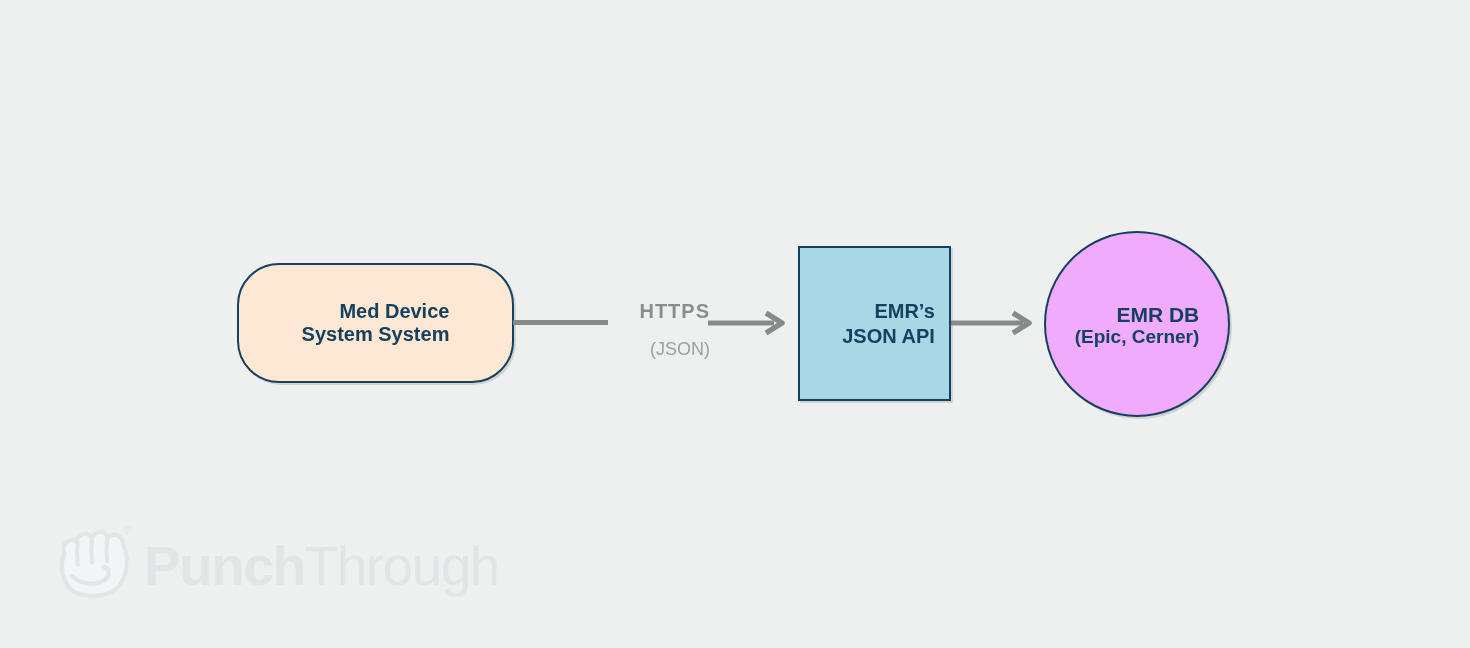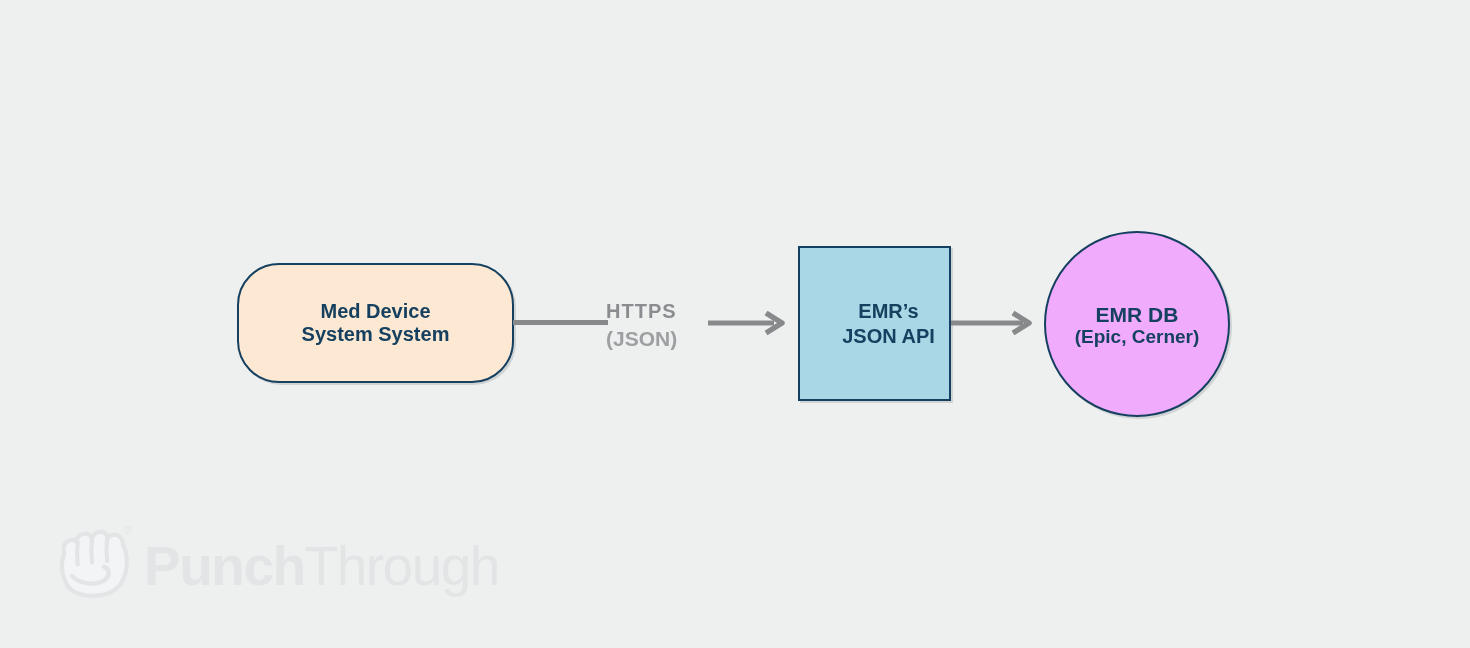--- a/index.html
+++ b/index.html
@@ -15,21 +15,21 @@
     height: 648px;
     background: #eef0f0;
   }
 
   
   .node {
     position: absolute;
     display: flex;
     align-items: center;
     justify-content: center;
-    text-align: center;
+    text-align: right;
     border: 2px solid #16405f;
     color: #16405f;
     box-shadow: 2px 2px 0 rgba(140,146,150,0.30);
   }
   .node-label { display: block; }
   .node-label span { display: block; }
 
   .node-rounded {
     left: 237px; top: 263px;
     width: 277px; height: 120px;
@@ -68,33 +68,33 @@
   .conn-line {
     position: absolute;
     left: 513px; top: 320px;
     width: 95px; height: 5px;
     background: #87898b;
   }
   .conn-label {
     position: absolute;
     left: 606px; top: 301px;
     width: 104px;
-    text-align: left;
+    text-align: right;
   }
   .conn-label-main {
     font-size: 20px; font-weight: 700;
     letter-spacing: 1px;
     color: #8a8d8f;
     line-height: 21px;
   }
   .conn-label-sub {
-    font-size: 21px; font-weight: 700;
+    font-size: 18px; font-weight: 400;
     color: #9da0a2;
     line-height: 18px;
-    margin-top: 8px;
+    margin-top: 18px;
   }
   .arrow { position: absolute; }
   .arrow-1 { left: 708px; top: 310px; }
   .arrow-2 { left: 951px; top: 310px; }
 
   
   .watermark {
     position: absolute;
     left: 50px; top: 522px;
     height: 88px;

